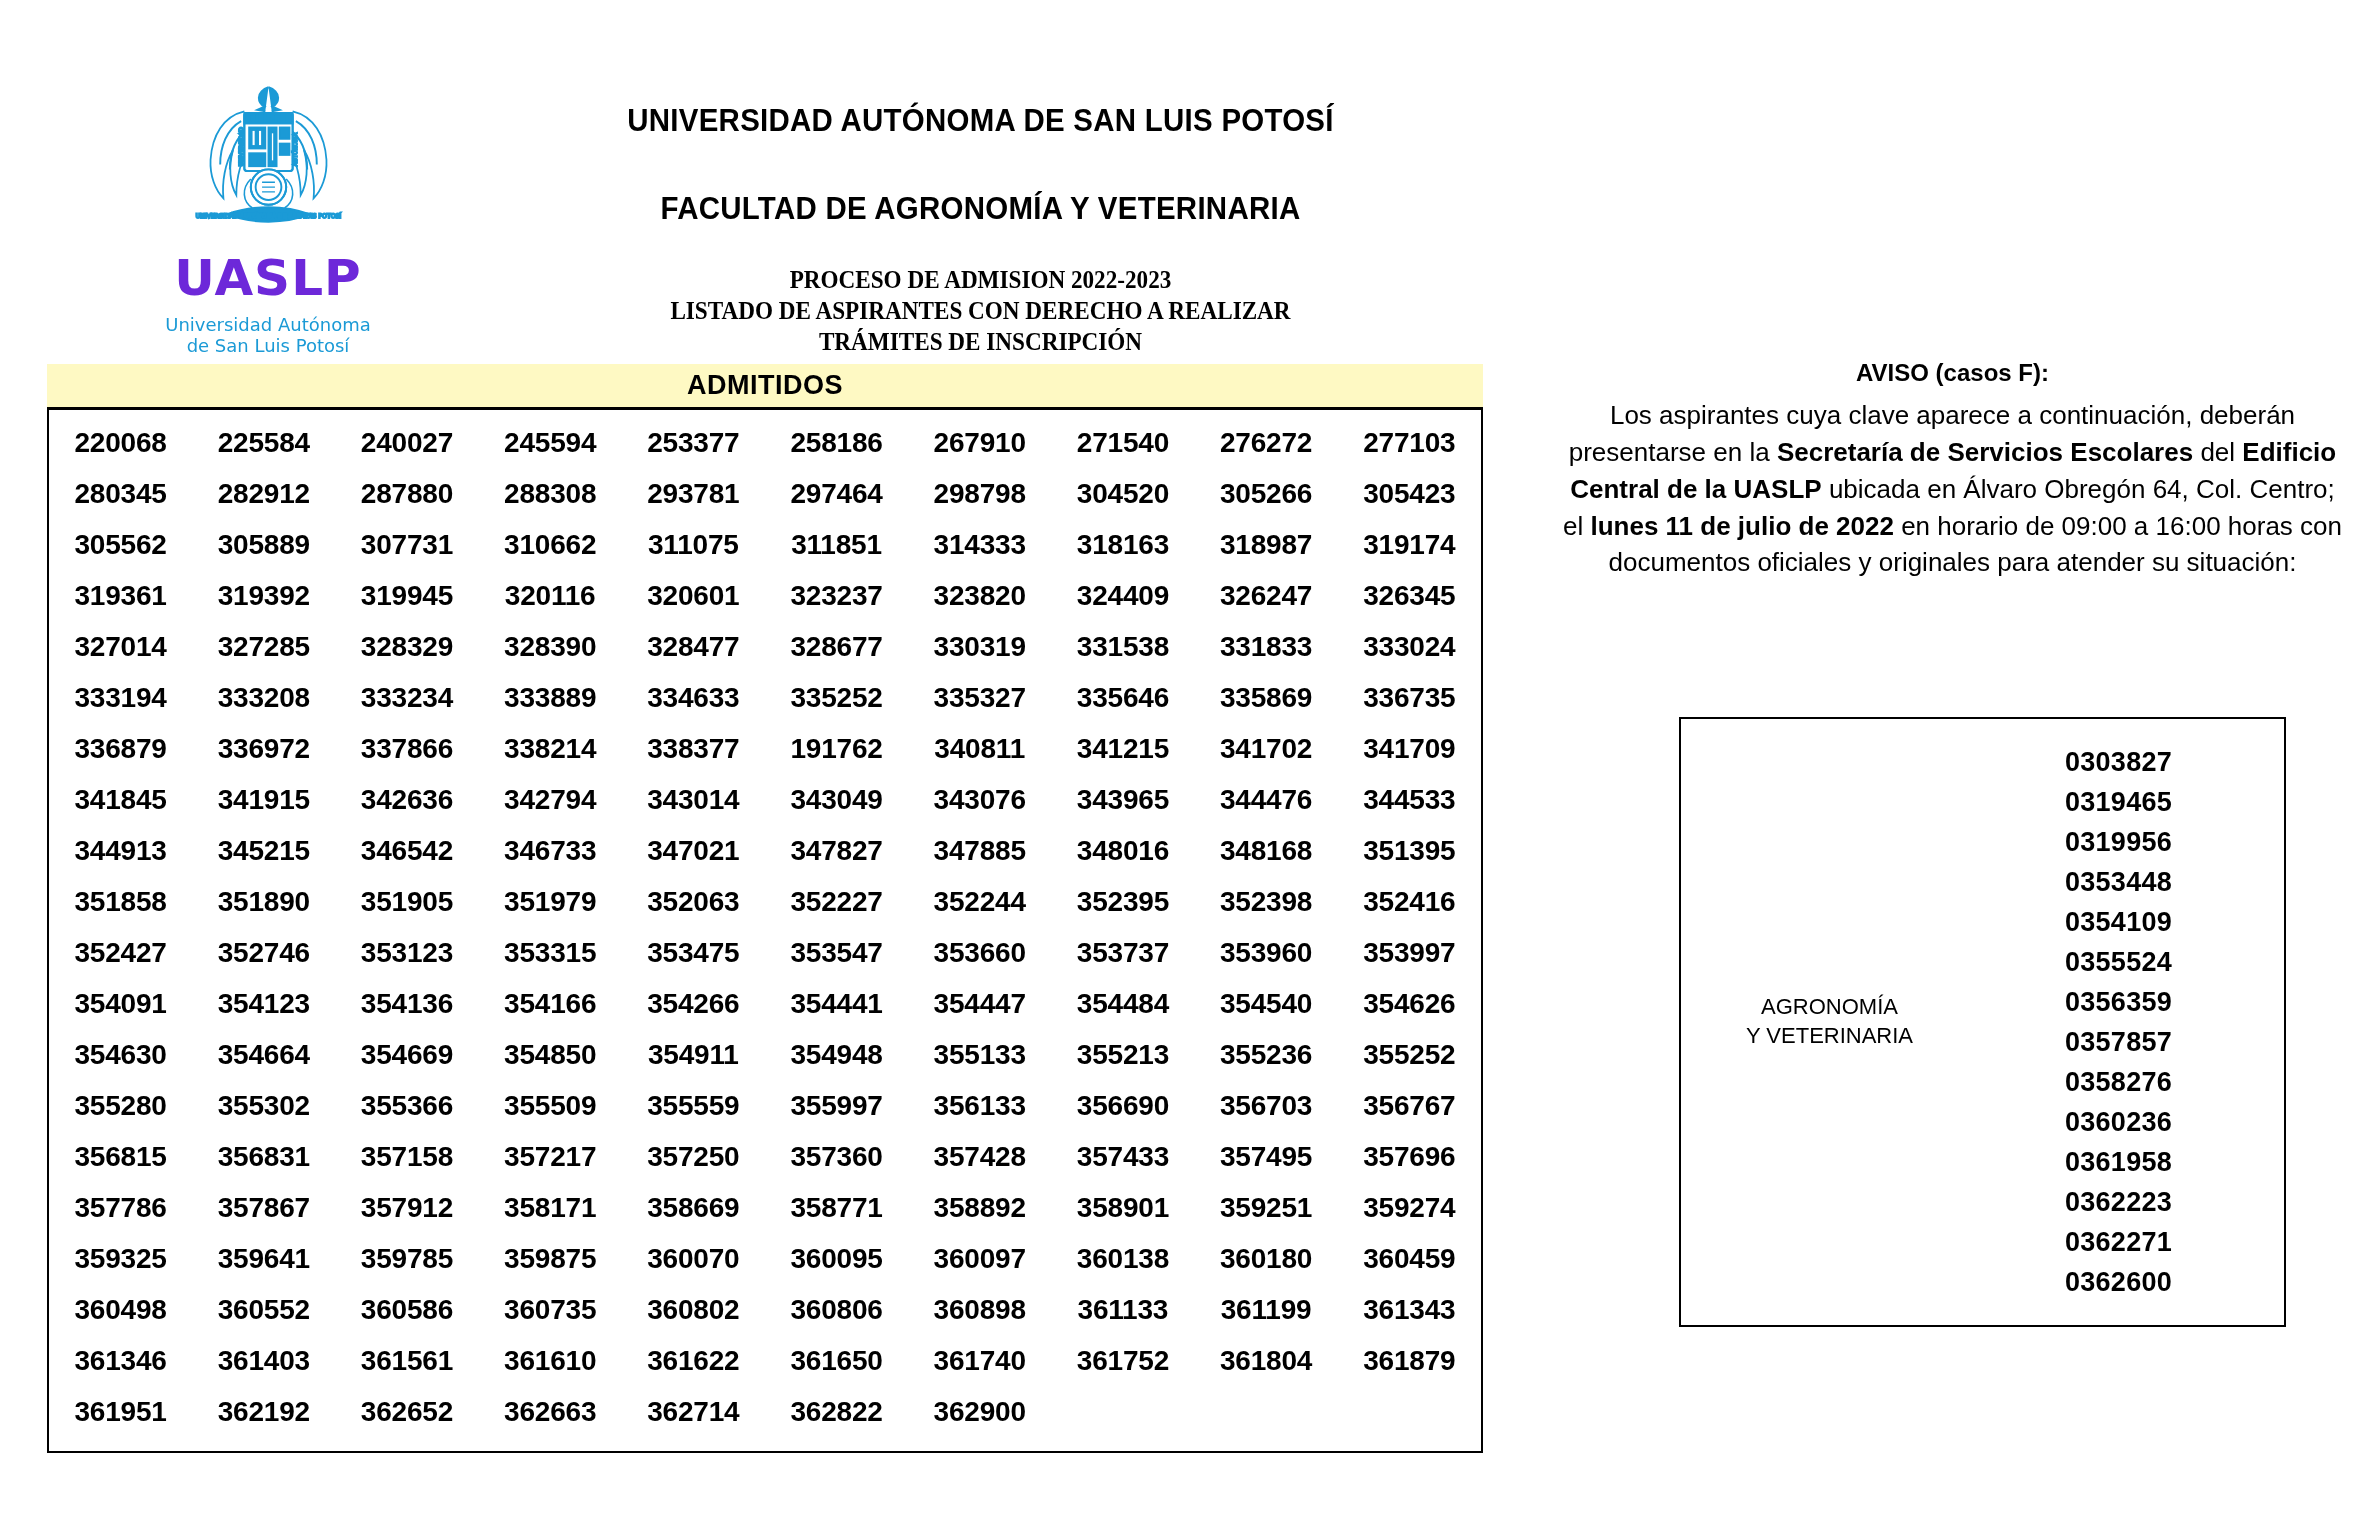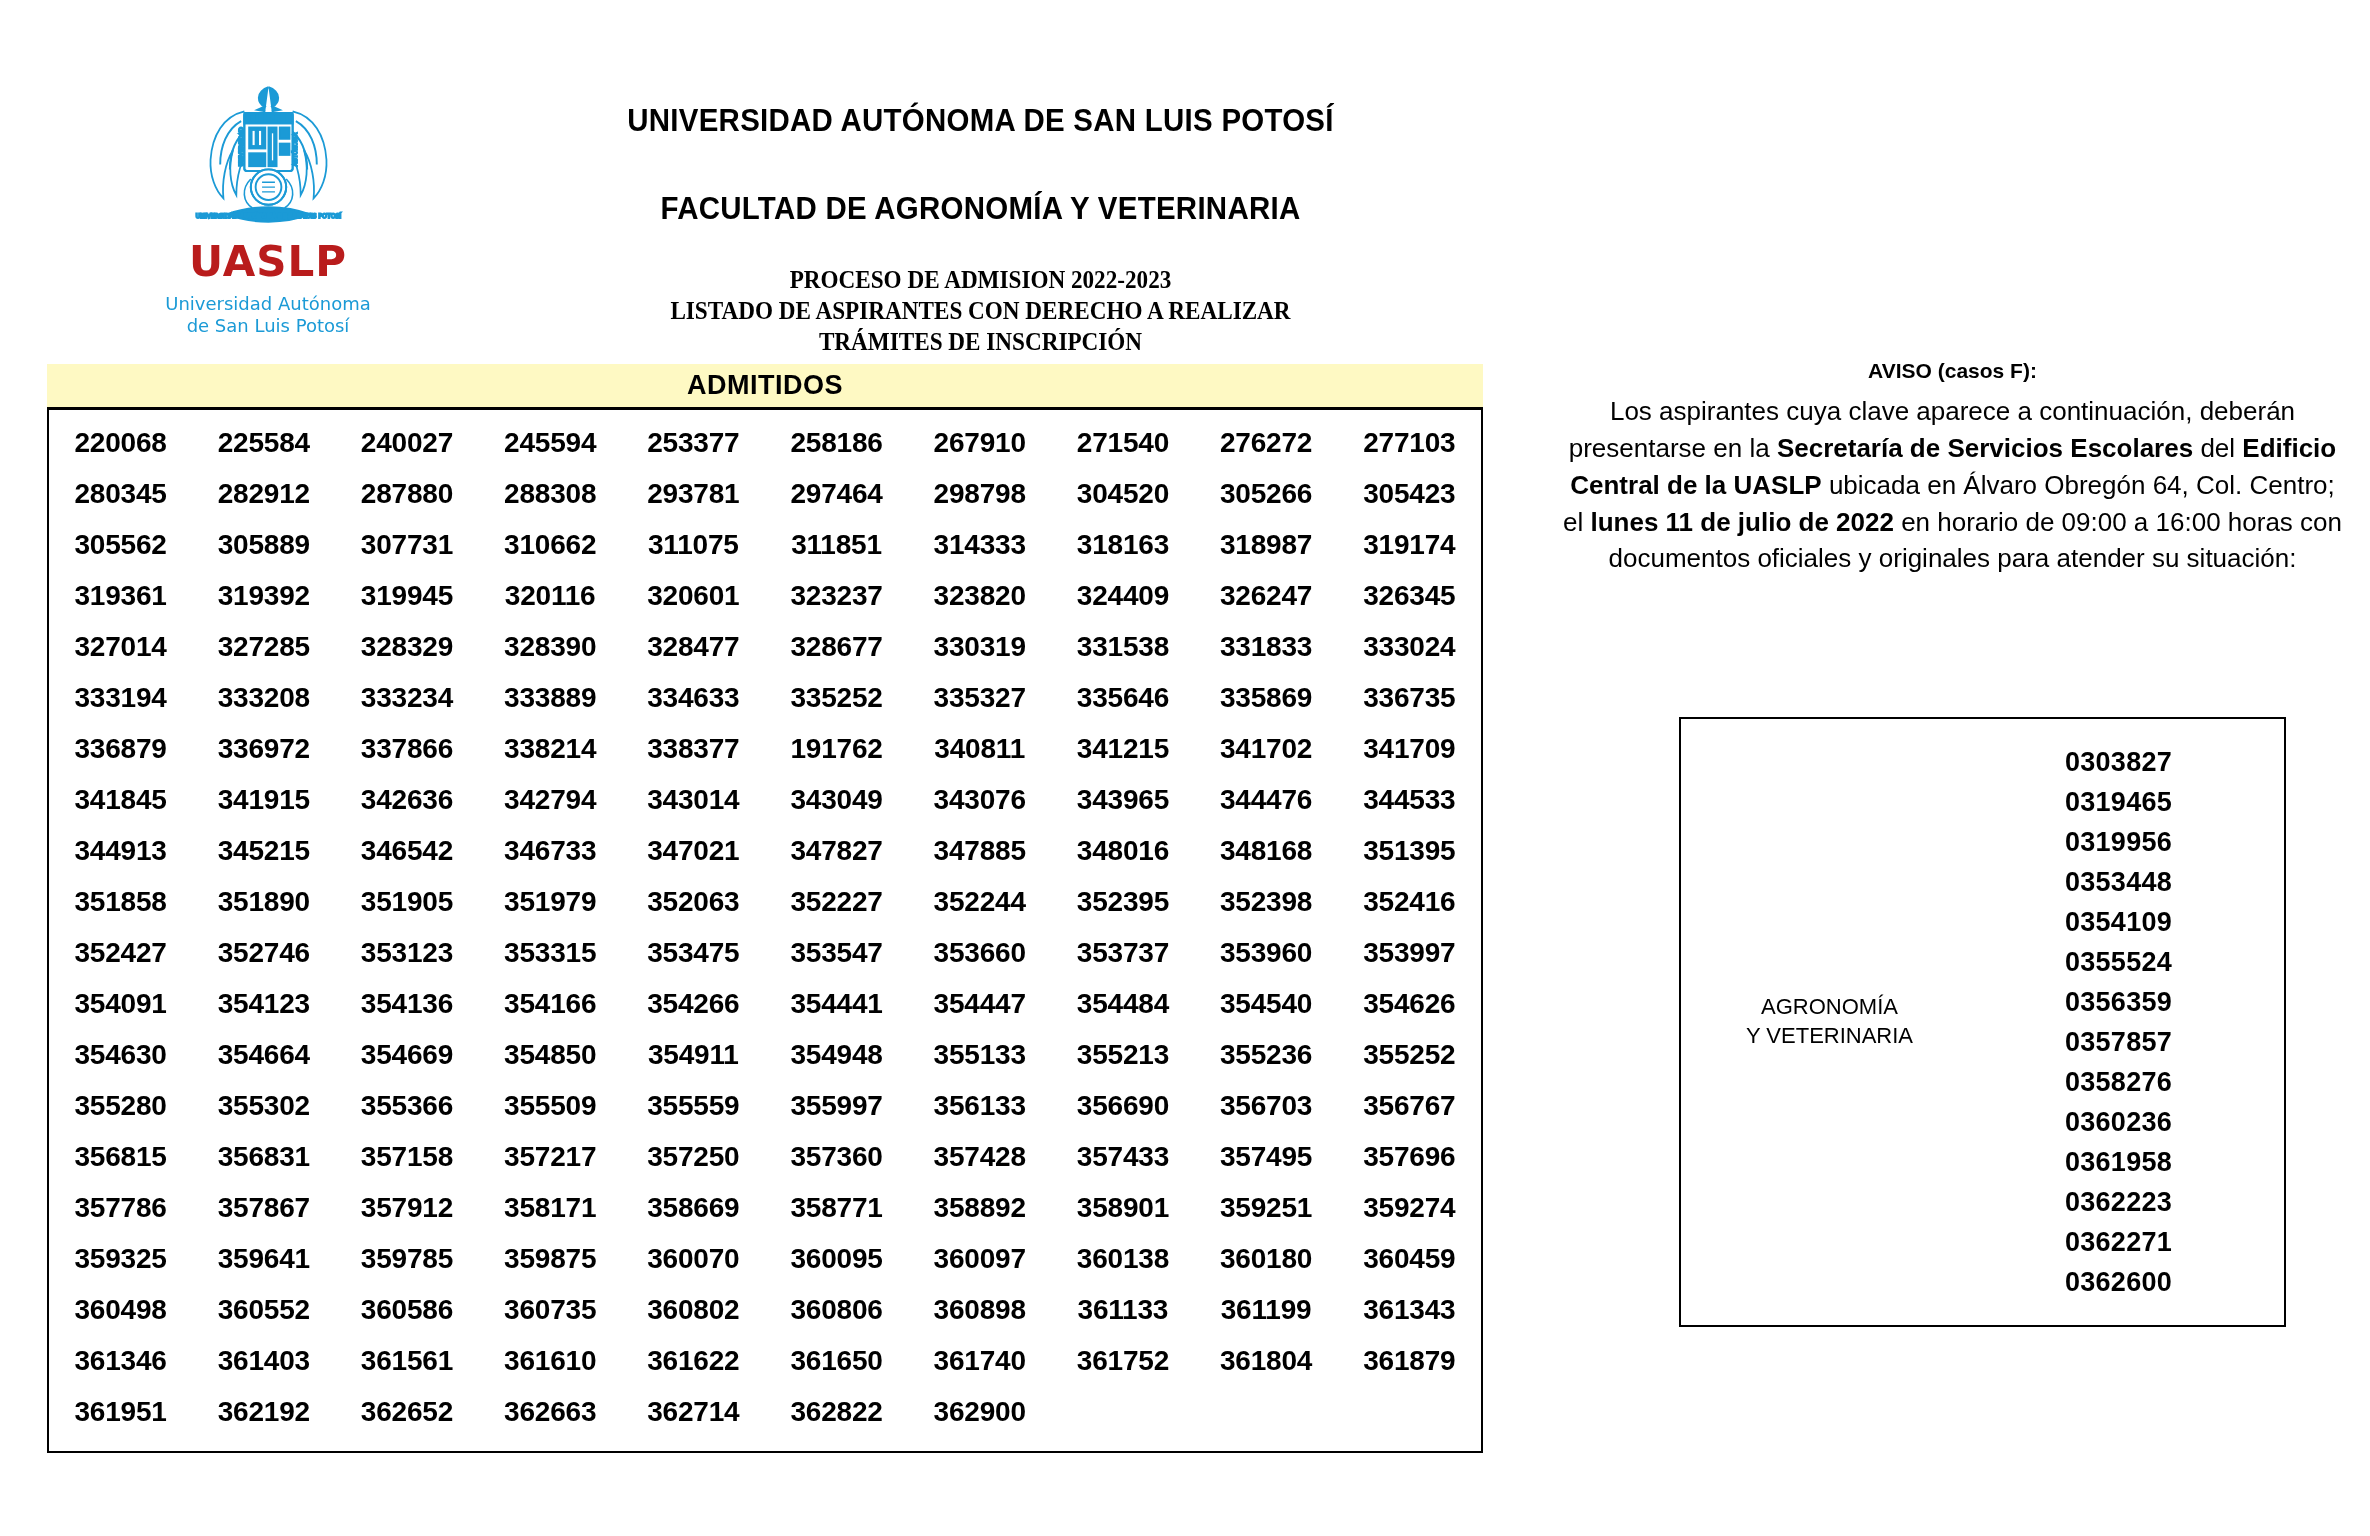--- a/index.html
+++ b/index.html
@@ -31,25 +31,25 @@
   }
   .crest {
     width: 161px;
     height: 161px;
     margin: 0 auto;
     display: block;
   }
   .logo-uaslp {
     font-family: "DejaVu Sans", sans-serif;
     font-weight: bold;
-    font-size: 42px;
-    color: #b91c1c;
+    font-size: 50px;
+    color: #6d28d9;
     letter-spacing: 1px;
     line-height: 1.05;
-    margin-top: 3px;
+    margin-top: 15px;
   }
   .logo-sub {
     font-family: "DejaVu Sans", sans-serif;
     font-size: 18px;
     color: #1b9ad6;
     line-height: 1.22;
     margin-top: 9px;
   }
 
   .title-block {
@@ -124,21 +124,21 @@
   .aviso-wrap {
     position: absolute;
     left: 1560px;
     top: 359px;
     width: 785px;
   }
   .aviso-title {
     text-align: center;
     font-family: "Liberation Sans Narrow", "Liberation Sans", sans-serif;
     font-weight: bold;
-    font-size: 21px;
+    font-size: 24px;
     margin-bottom: 9.8px;
   }
   .aviso-body {
     text-align: center;
     font-family: "Liberation Sans Narrow", "Liberation Sans", sans-serif;
     font-size: 26px;
     line-height: 1.42;
   }
   .aviso-body b { font-weight: bold; }
 

